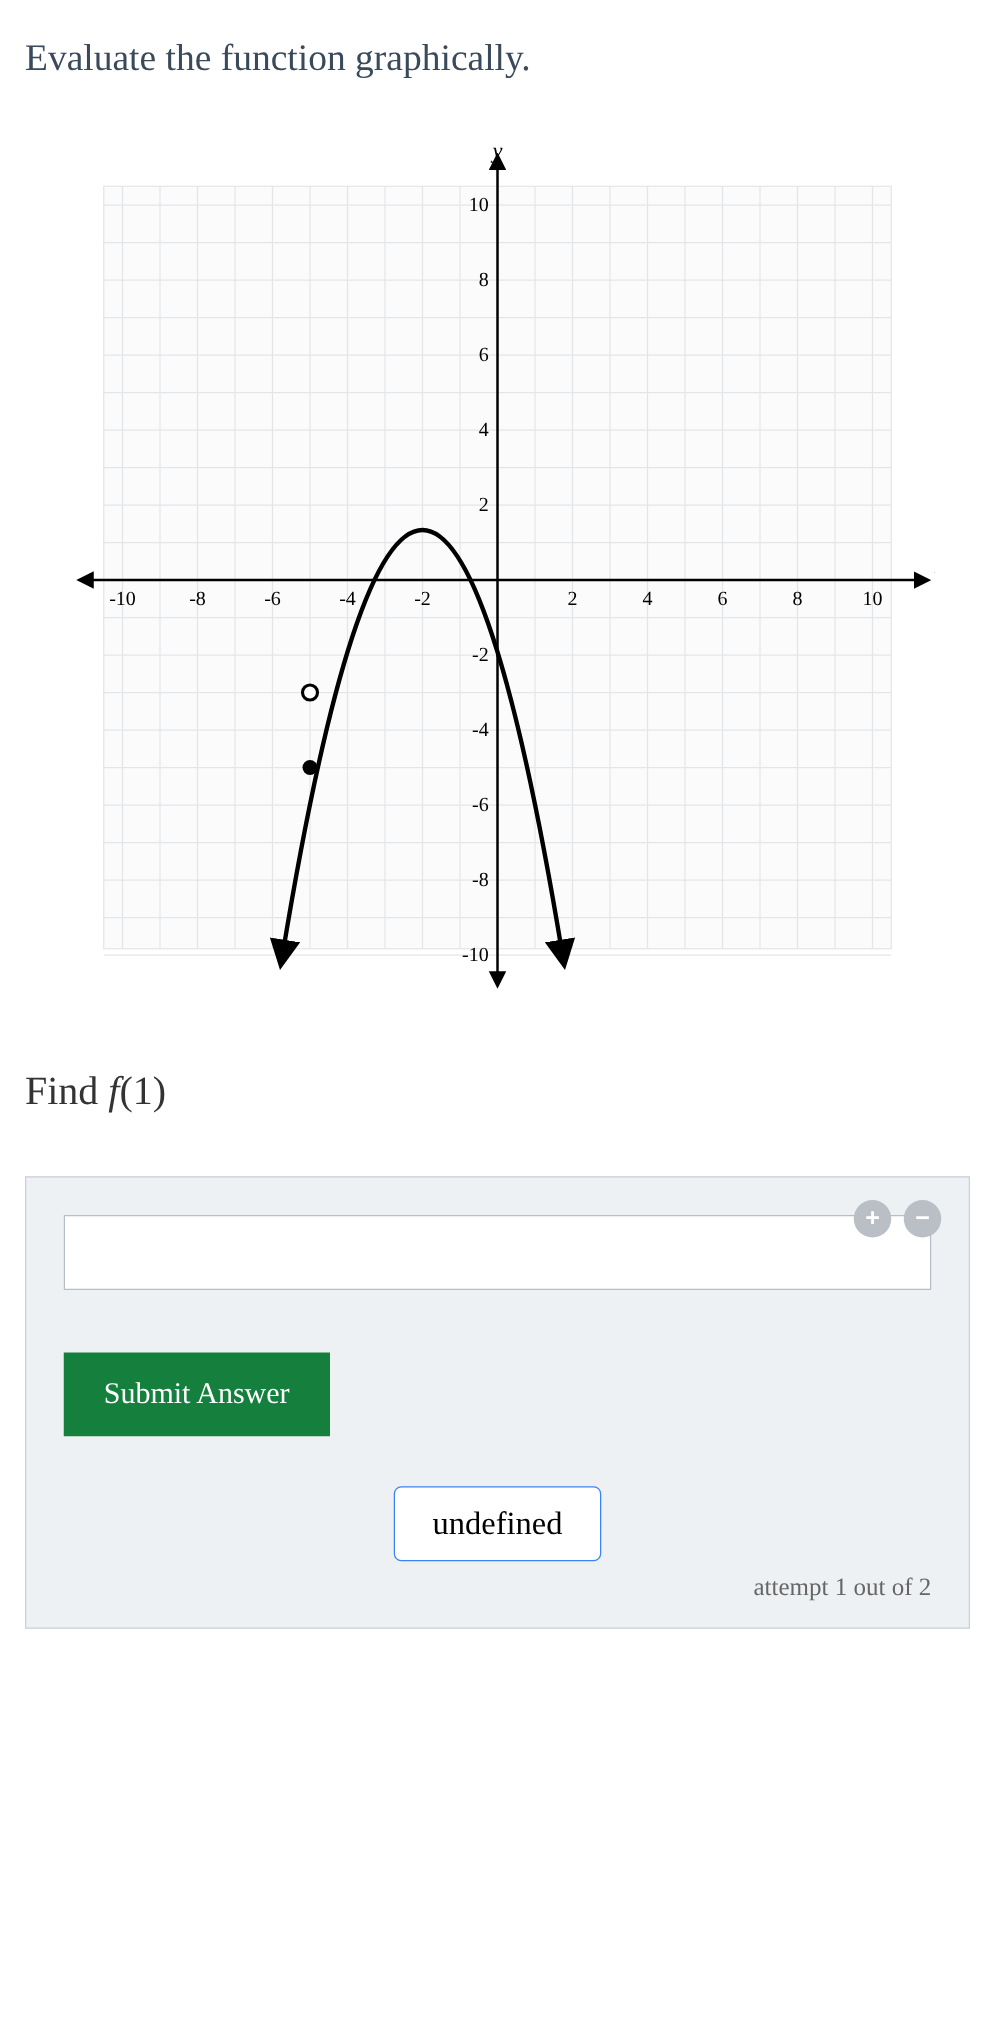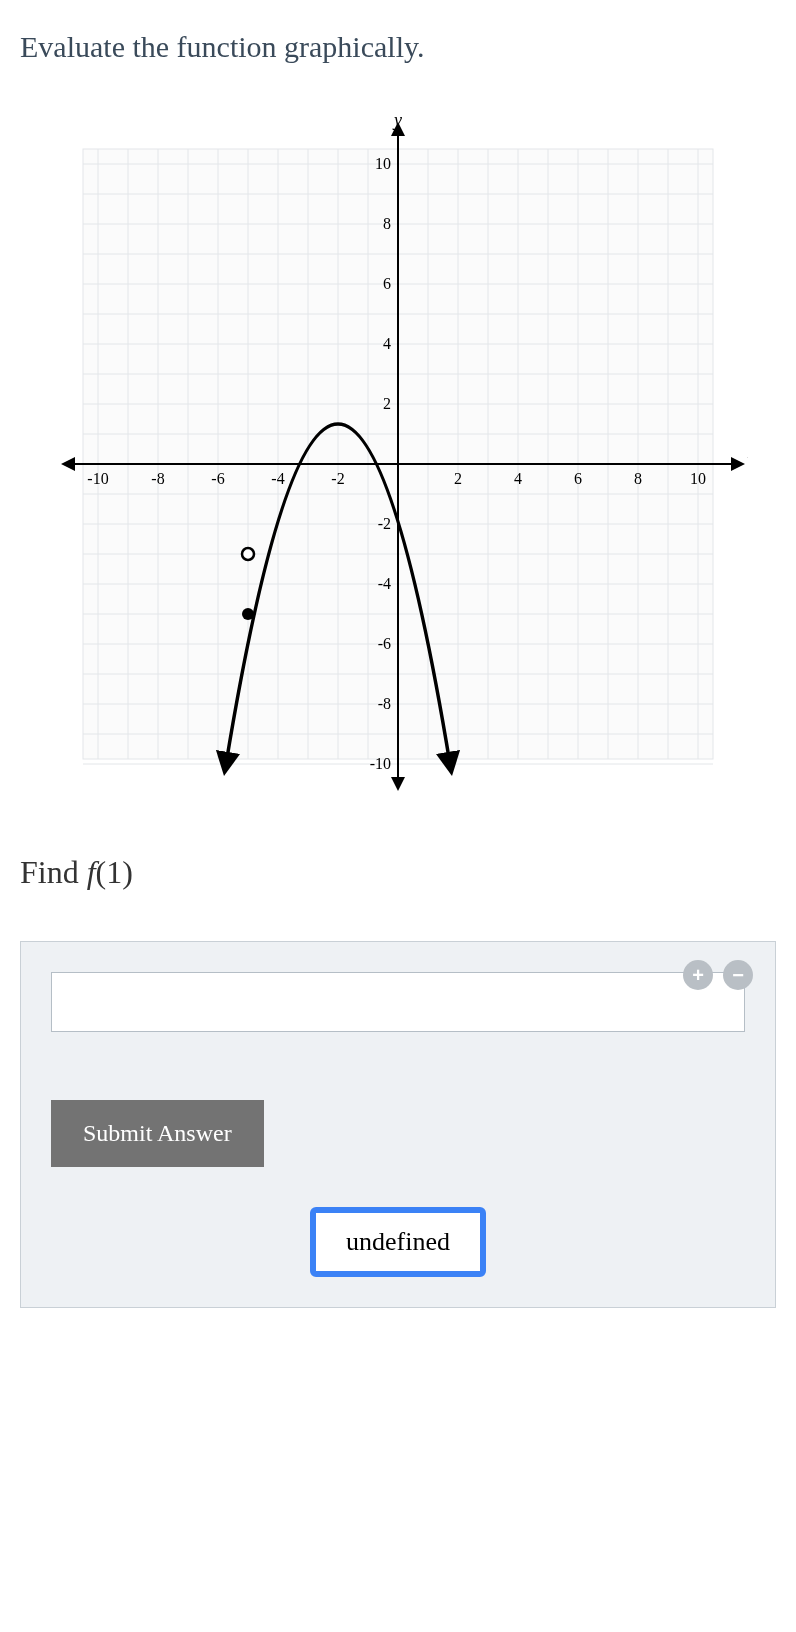--- a/index.html
+++ b/index.html
@@ -59,34 +59,34 @@
   .answer-input {
     width: 100%;
     height: 60px;
     border: 1px solid #b5bec6;
     background: #fff;
     font-size: 22px;
     padding: 0 12px;
     font-family: Georgia, serif;
   }
   .submit-btn {
-    margin-top: 68px;
-    background: #737373;
+    margin-top: 50px;
+    background: #15803d;
     color: #fff;
     border: none;
     font-size: 24px;
     padding: 20px 32px;
     font-family: inherit;
     cursor: pointer;
   }
   .undefined-btn {
     display: block;
     margin: 40px auto 10px auto;
     background: #fff;
-    border: 6px solid #3b82f6;
+    border: 1px solid #3b82f6;
     border-radius: 6px;
     font-size: 26px;
     padding: 14px 30px;
     font-family: Georgia, serif;
     cursor: pointer;
   }
   .attempt {
     text-align: right;
     font-family: Georgia, serif;
     font-size: 20px;
@@ -199,13 +199,14 @@
 </div>
 
 <div class="answer-panel">
   <div class="panel-controls">
     <div class="ctrl">+</div>
     <div class="ctrl">−</div>
   </div>
   <input class="answer-input" type="text" style="">
   <button class="submit-btn">Submit Answer</button>
   <button class="undefined-btn">undefined</button>
+  <div class="attempt">attempt 1 out of 2</div>
 </div>
 
 </body></html>

